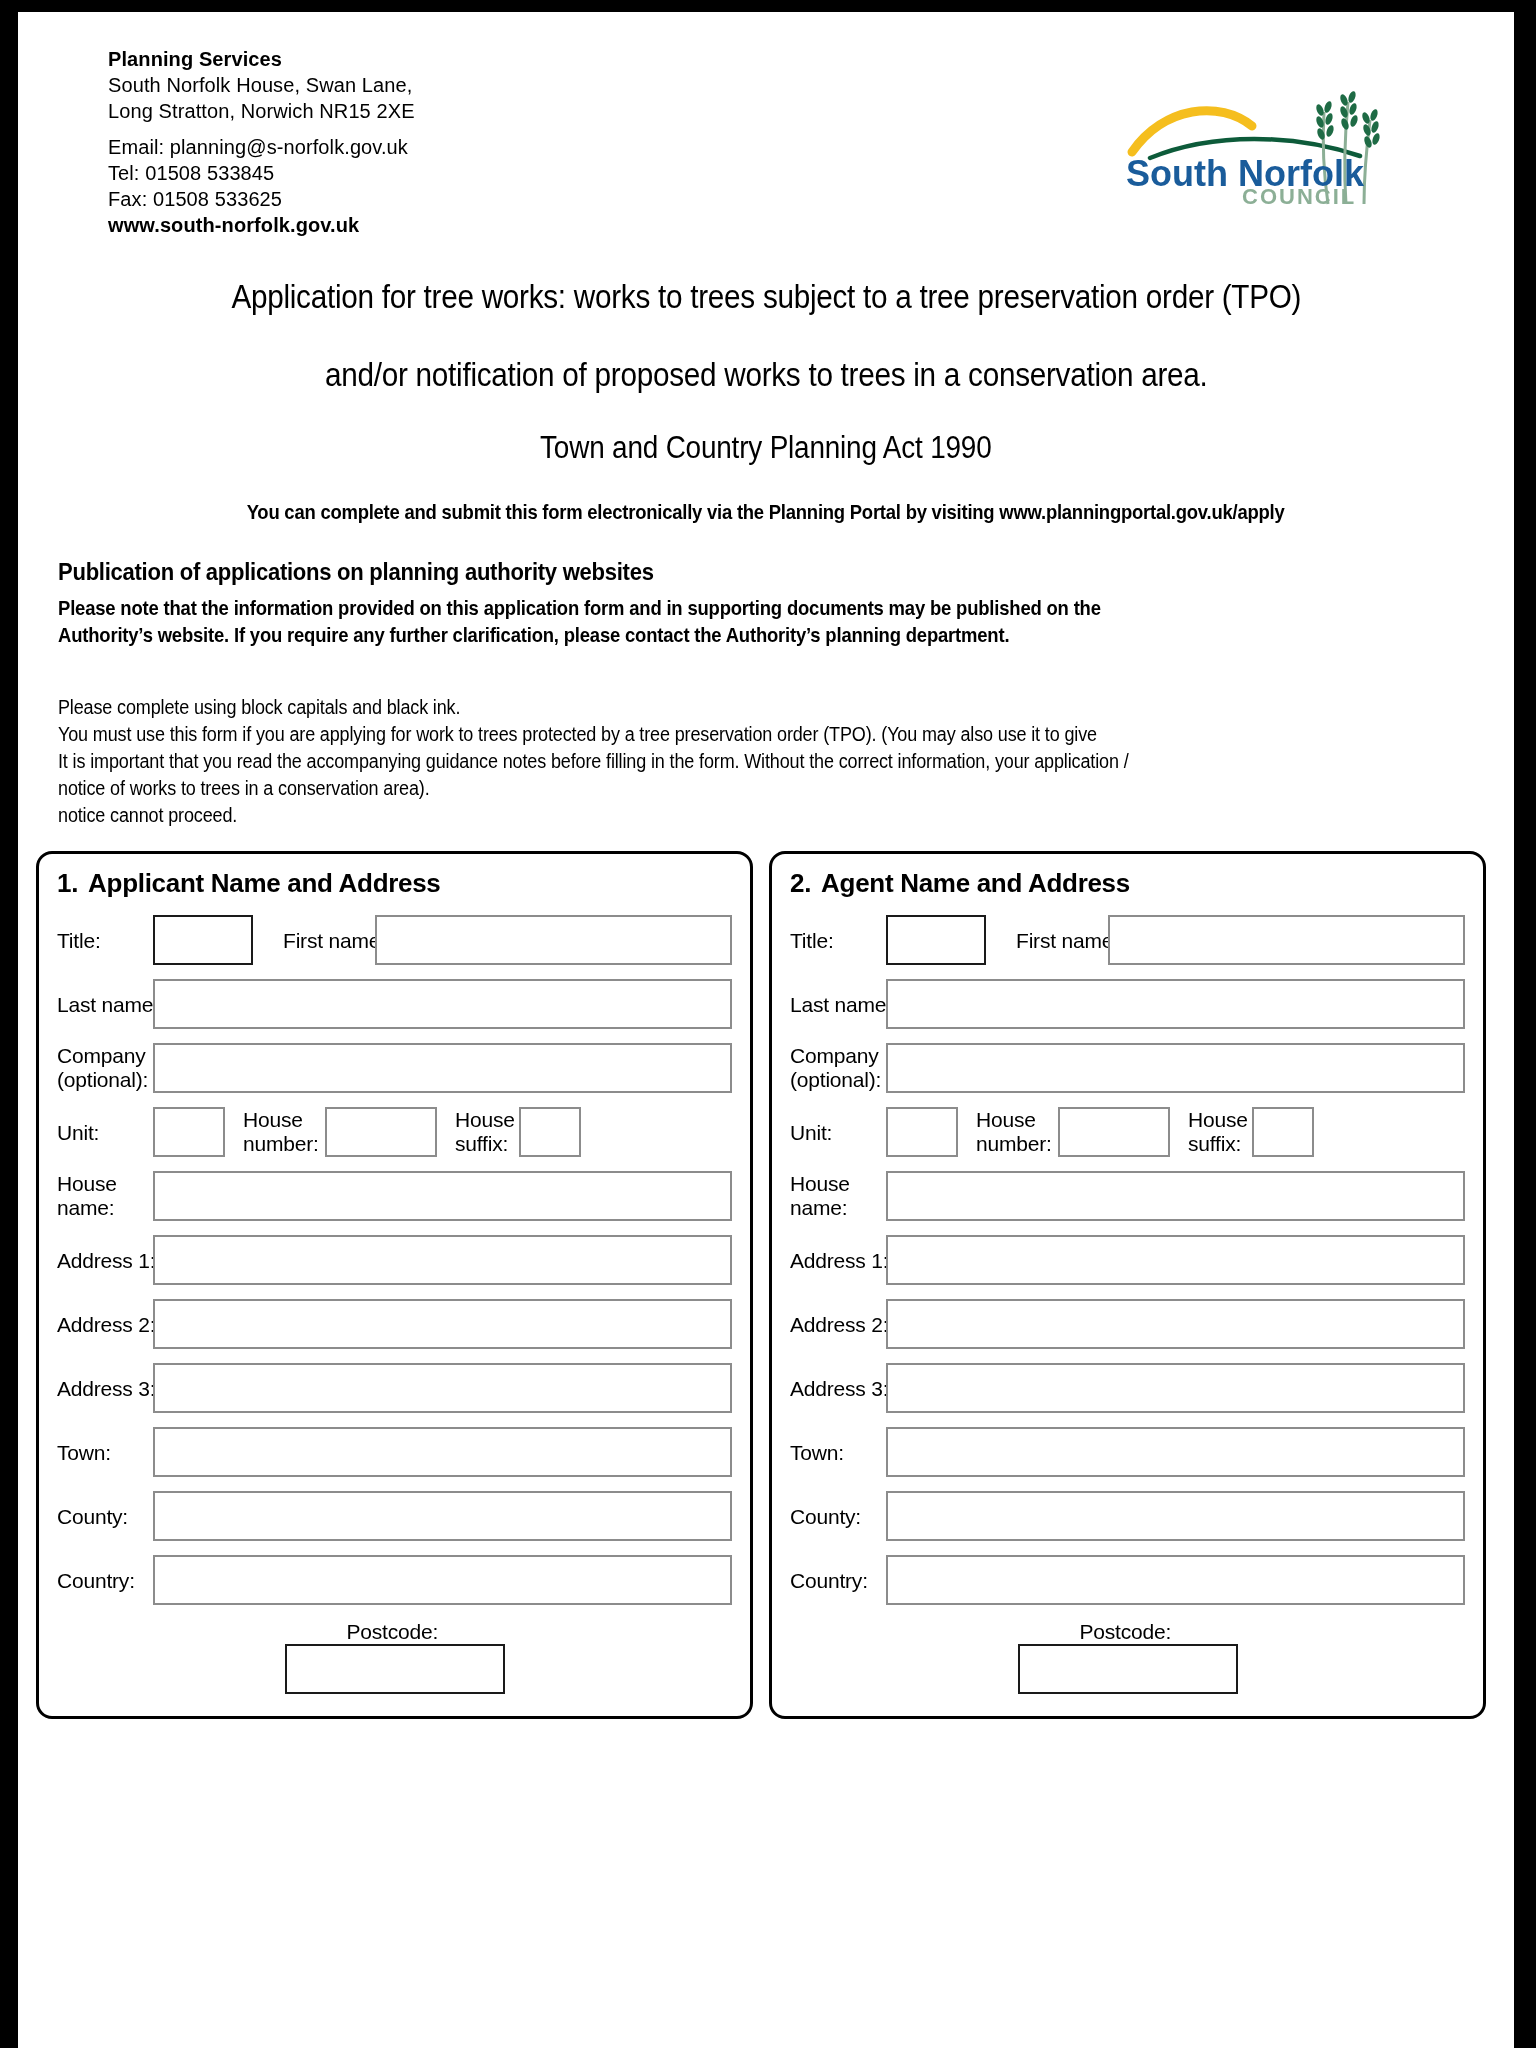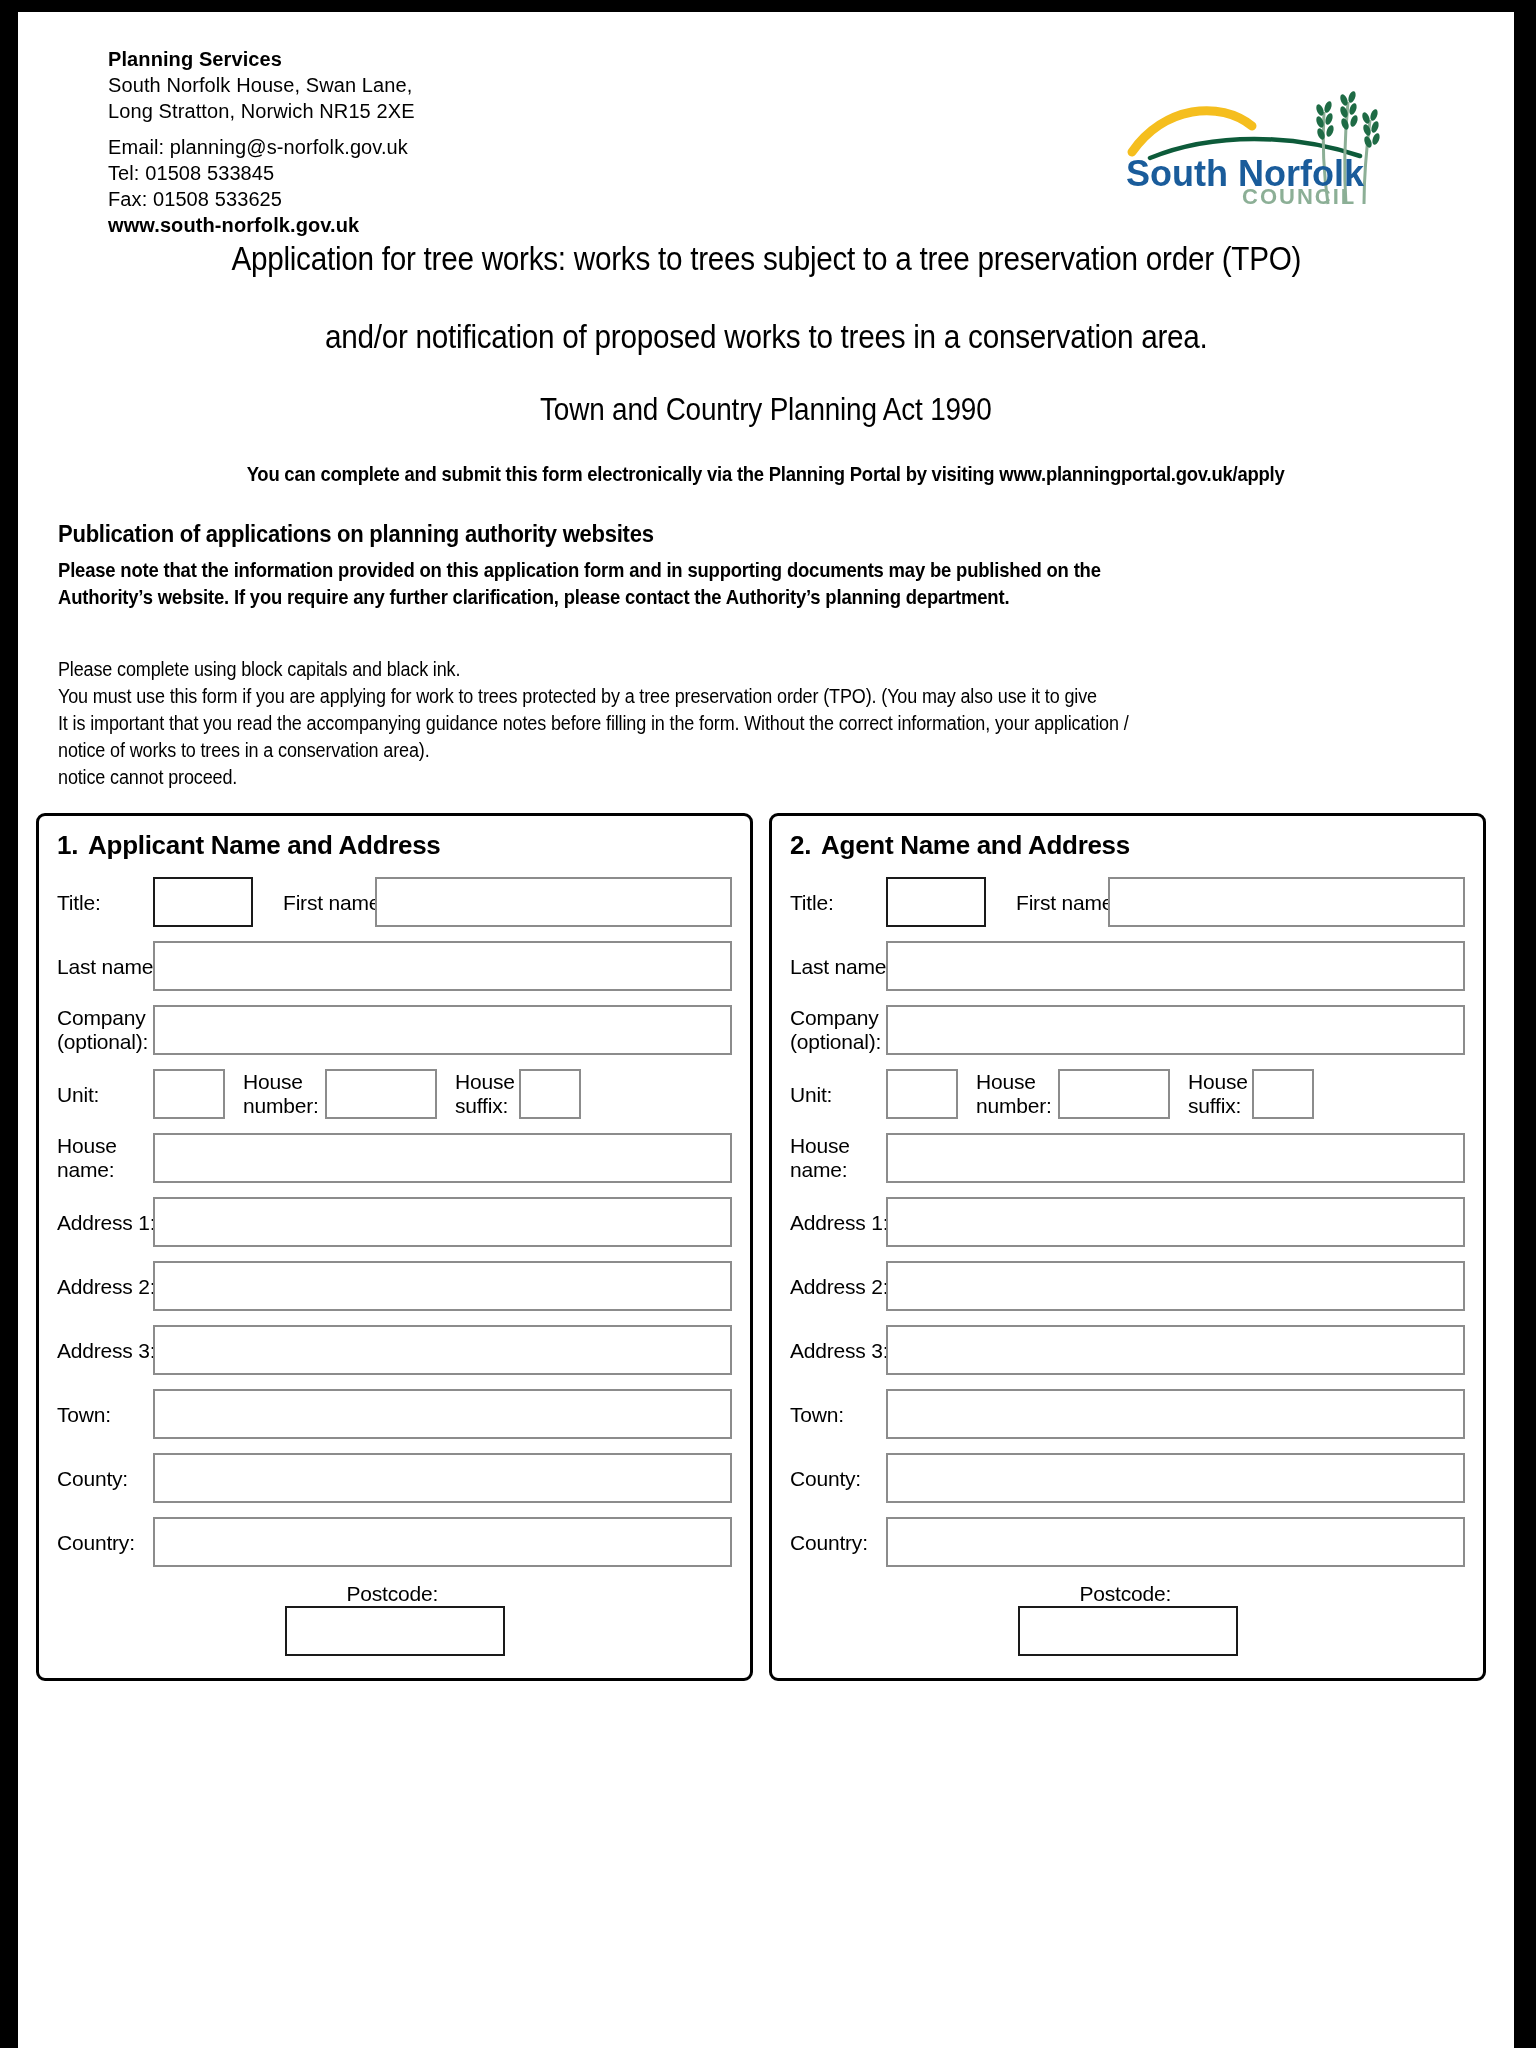--- a/index.html
+++ b/index.html
@@ -41,21 +41,21 @@
     letter-spacing: .1px;
   }
   .contact .bold { font-weight: bold; }
   .contact .gap { height: 10px; }
 
   .logo-wrap {
     margin-left: auto;
     margin-right: 90px;
     margin-top: 30px;
   }
-  .title-block { text-align:center; }
+  .title-block { margin-top: 38px; text-align:center; }
   .title1, .title2 {
     font-size: 33px;
     line-height: 42px;
     letter-spacing: -0.3px;
   }
   .title2 { margin-top: 36px; }
   .act {
     font-size: 31px;
     margin-top: 34px;
     letter-spacing: -0.2px;
@@ -106,21 +106,21 @@
   
   .panels {
     display: flex;
     gap: 16px;
     padding: 0 28px 0 18px;
     margin-top: 22px;
   }
   .panel {
     flex: 1 1 0;
     border: 3px solid #000;
-    border-radius: 9px;
+    border-radius: 16px;
     padding: 14px 18px 22px 18px;
     min-width: 0;
   }
   .panel-title {
     font-size: 26px;
     font-weight: bold;
     letter-spacing: -0.3px;
     margin-bottom: 16px;
     white-space: nowrap;
   }

